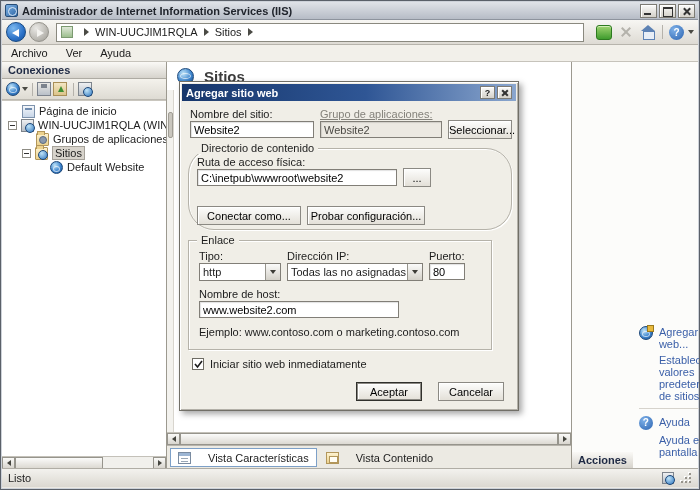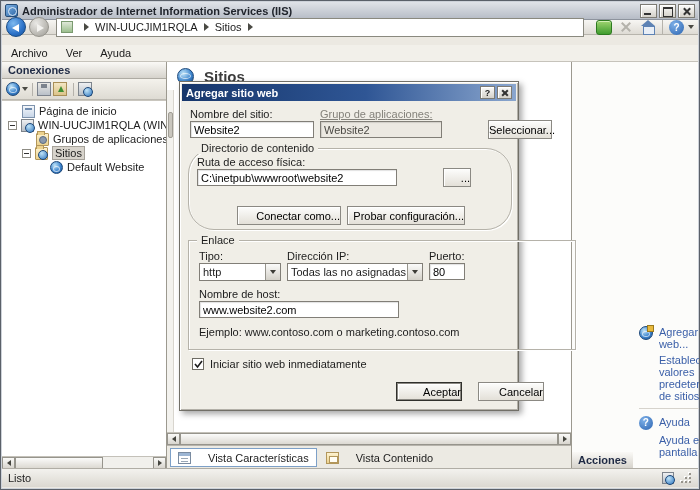--- a/index.html
+++ b/index.html
@@ -11,21 +11,21 @@
   .app-icon { width:13px; height:13px; margin-right:4px; background:linear-gradient(135deg,#7fb2e5,#2d66a5); border:1px solid #274d77; border-radius:2px; position:relative; }
   .app-icon::after{ content:""; position:absolute; left:2px; top:2px; width:7px; height:7px; border-radius:50%; border:1px solid #dbe9f7; }
   .titlebar .ttl { font-weight:bold; color:#20242c; flex:1; white-space:nowrap; overflow:hidden; }
   .wbtn { width:17px; height:14px; margin-left:2px; background:linear-gradient(#fbfbfa,#d4d1c9); border:1px solid #7d7b74; box-shadow:inset 1px 1px 0 #fff; position:relative; }
   .wbtn.min::after { content:""; position:absolute; left:3px; bottom:2px; width:7px; height:2px; background:#333; }
   .wbtn.max::after { content:""; position:absolute; left:3px; top:2px; width:8px; height:7px; border:1px solid #333; border-top-width:2px; }
   .wbtn.cls::before,.wbtn.cls::after { content:""; position:absolute; left:7px; top:2px; width:2px; height:9px; background:#333; }
   .wbtn.cls::before{ transform:rotate(45deg);} .wbtn.cls::after{ transform:rotate(-45deg);}
 
   
-  .addr { position:absolute; left:1px; top:19px; right:1px; height:15px; background:linear-gradient(#f7f6f3,#dedbd4); border-bottom:1px solid #b7b4ac; display:flex; align-items:center; padding:0 4px; }
+  .addr { position:absolute; left:1px; top:19px; right:1px; height:25px; background:linear-gradient(#f7f6f3,#dedbd4); border-bottom:1px solid #b7b4ac; display:flex; align-items:center; padding:0 4px; }
   .nav { width:20px; height:20px; border-radius:50%; position:relative; margin-right:3px; }
   .nav.back { background:radial-gradient(circle at 35% 30%,#7db9ef,#2c72c8 60%,#174f93); border:1px solid #174a84; }
   .nav.fwd  { background:radial-gradient(circle at 35% 30%,#e9e8e5,#b9b7b1 65%,#9b9992); border:1px solid #95938c; }
   .nav .arr { position:absolute; top:6px; width:0; height:0; border-top:4px solid transparent; border-bottom:4px solid transparent; }
   .nav.back .arr { left:5px; border-right:7px solid #fff; }
   .nav.fwd .arr  { left:7px; border-left:7px solid #f4f3f0; }
   .crumbbar { flex:1; max-width:548px; height:19px; background:#fff; border:1px solid #8a897f; display:flex; align-items:center; padding:0 4px; margin:0 6px 0 4px; }
   .crumb-icon { width:12px; height:12px; background:linear-gradient(#dfe8d8,#9cbf8e); border:1px solid #7b9a70; margin-right:5px; }
   .carr { width:0; height:0; border-left:5px solid #4a4a44; border-top:4px solid transparent; border-bottom:4px solid transparent; margin:0 6px; }
   .crumbbar span { white-space:nowrap; }
@@ -120,21 +120,21 @@
   .dlg { position:absolute; left:178px; top:80px; width:340px; height:330px; background:#f0eee7; border:1px solid #716f67; box-shadow:inset 1px 1px 0 #fff, inset -1px -1px 0 #b3b0a8, 3px 3px 6px rgba(0,0,0,.35); }
   .dlg-title { height:17px; margin:2px; background:linear-gradient(90deg,#16366b,#2f5695 55%,#8aa6ce); color:#fff; font-weight:bold; display:flex; align-items:center; padding:0 4px; }
   .dlg-title .dt { flex:1; }
   .dbtn { width:15px; height:13px; margin-left:2px; background:linear-gradient(#fbfbfa,#d4d1c9); border:1px solid #7d7b74; box-shadow:inset 1px 1px 0 #fff; color:#222; font-weight:bold; font-size:9px; text-align:center; line-height:12px; position:relative; }
   .dbtn.x::before,.dbtn.x::after { content:""; position:absolute; left:6px; top:2px; width:2px; height:8px; background:#333; }
   .dbtn.x::before{ transform:rotate(45deg);} .dbtn.x::after{ transform:rotate(-45deg);}
   .dlg .lbl { position:absolute; white-space:nowrap; }
   .dis { color:#84827b; }
   .tb { position:absolute; height:17px; background:#fff; border:1px solid #817e77; box-shadow:inset 1px 1px 1px rgba(0,0,0,.12); font:11px "Liberation Sans",sans-serif; padding:0 3px; }
   .tb[readonly] { background:#ece9e2; color:#4c4a45; }
-  .btn { position:absolute; background:linear-gradient(#fdfdfc,#e3e0d8); border:1px solid #8b8983; box-shadow:inset 1px 1px 0 #fff; font:11px "Liberation Sans",sans-serif; text-align:right;margin-left:40px; }
+  .btn { position:absolute; background:linear-gradient(#fdfdfc,#e3e0d8); border:1px solid #8b8983; box-shadow:inset 1px 1px 0 #fff; font:11px "Liberation Sans",sans-serif; text-align:center; }
   .btn.def { border:1px solid #30302c; box-shadow:inset 0 0 0 1px #8b8983, inset 2px 2px 0 #fff; }
   .gbox { position:absolute; border:1px solid #b5b2a9; box-shadow:1px 1px 0 #fff, inset 1px 1px 0 #fff; }
   .gleg { position:absolute; top:-7px; left:8px; background:#f0eee7; padding:0 4px; }
   .combo { position:absolute; height:18px; background:#fff; border:1px solid #817e77; display:flex; align-items:center; }
   .combo .cv { flex:1; padding:0 3px; white-space:nowrap; overflow:hidden; }
   .combo .cd { width:15px; height:16px; background:linear-gradient(#fbfbfa,#d4d1c9); border-left:1px solid #96948c; display:flex; align-items:center; justify-content:center; flex:none; }
   .combo .cd i { width:0; height:0; border-top:4px solid #3c3c36; border-left:3px solid transparent; border-right:3px solid transparent; }
   .chk { position:absolute; width:12px; height:12px; background:#fff; border:1px solid #6e6c64; }
   .chk svg { position:absolute; left:1px; top:1px; }
 </style>
@@ -315,21 +315,21 @@
 
     <div class="gbox" style="left:8px;top:66px;width:324px;height:82px;border-radius:26px;">
       <span class="gleg">Directorio de contenido</span>
       <span class="lbl" style="left:8px;top:7px;">Ruta de acceso física:</span>
       <input class="tb" style="left: 8px; top: 20px; width: 200px;" value="C:\inetpub\wwwroot\website2">
       <button class="btn" style="left:214px;top:19px;width:28px;height:19px;">...</button>
       <button class="btn" style="left:8px;top:57px;width:104px;height:19px;">Conectar como...</button>
       <button class="btn" style="left:118px;top:57px;width:118px;height:19px;">Probar configuración...</button>
     </div>
 
-    <div class="gbox" style="left:8px;top:158px;width:388px;height:110px;">
+    <div class="gbox" style="left:8px;top:158px;width:304px;height:110px;">
       <span class="gleg">Enlace</span>
       <span class="lbl" style="left:10px;top:9px;">Tipo:</span>
       <span class="lbl" style="left:98px;top:9px;">Dirección IP:</span>
       <span class="lbl" style="left:240px;top:9px;">Puerto:</span>
       <div class="combo" style="left:10px;top:22px;width:82px;">
         <span class="cv">http</span>
         <span class="cd">
             <i></i>
           </span>
       </div>

